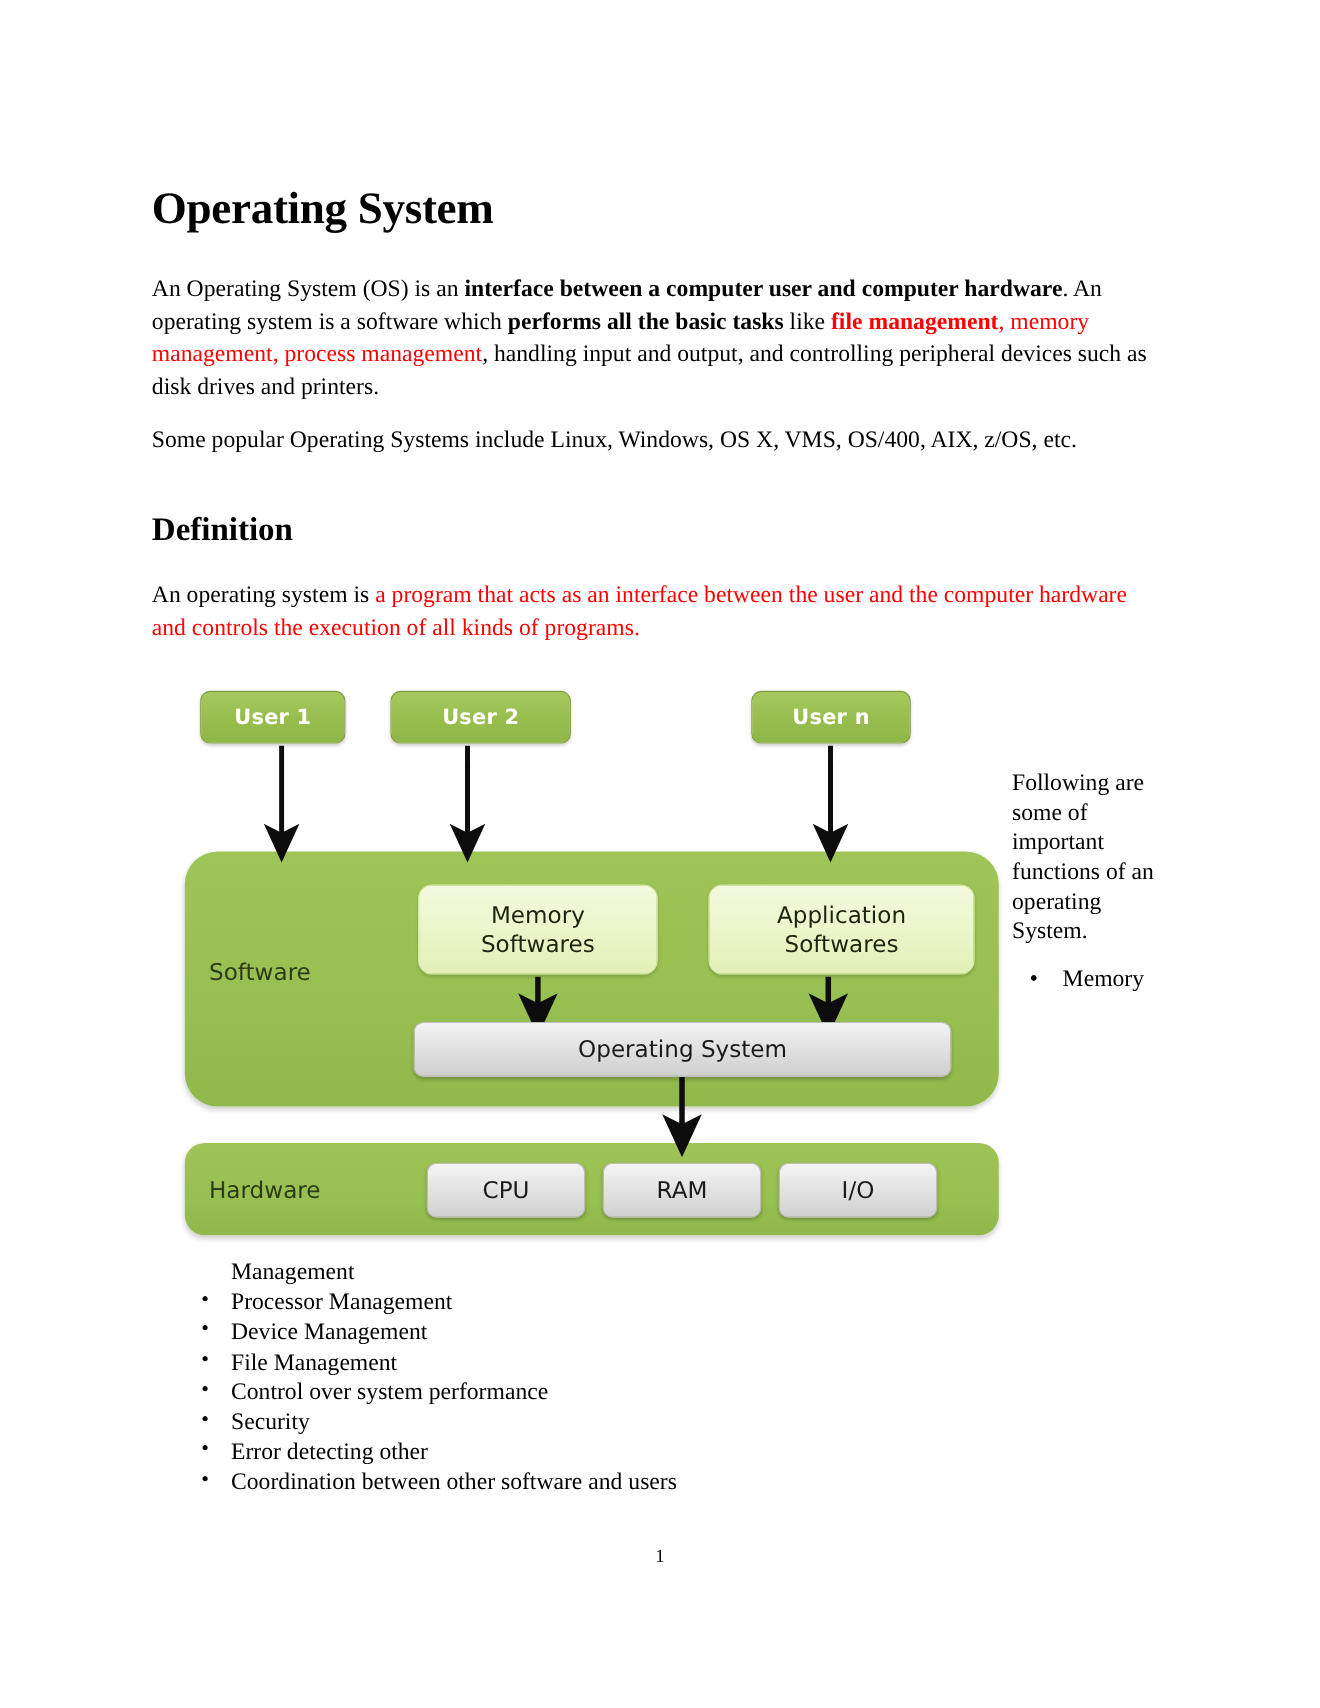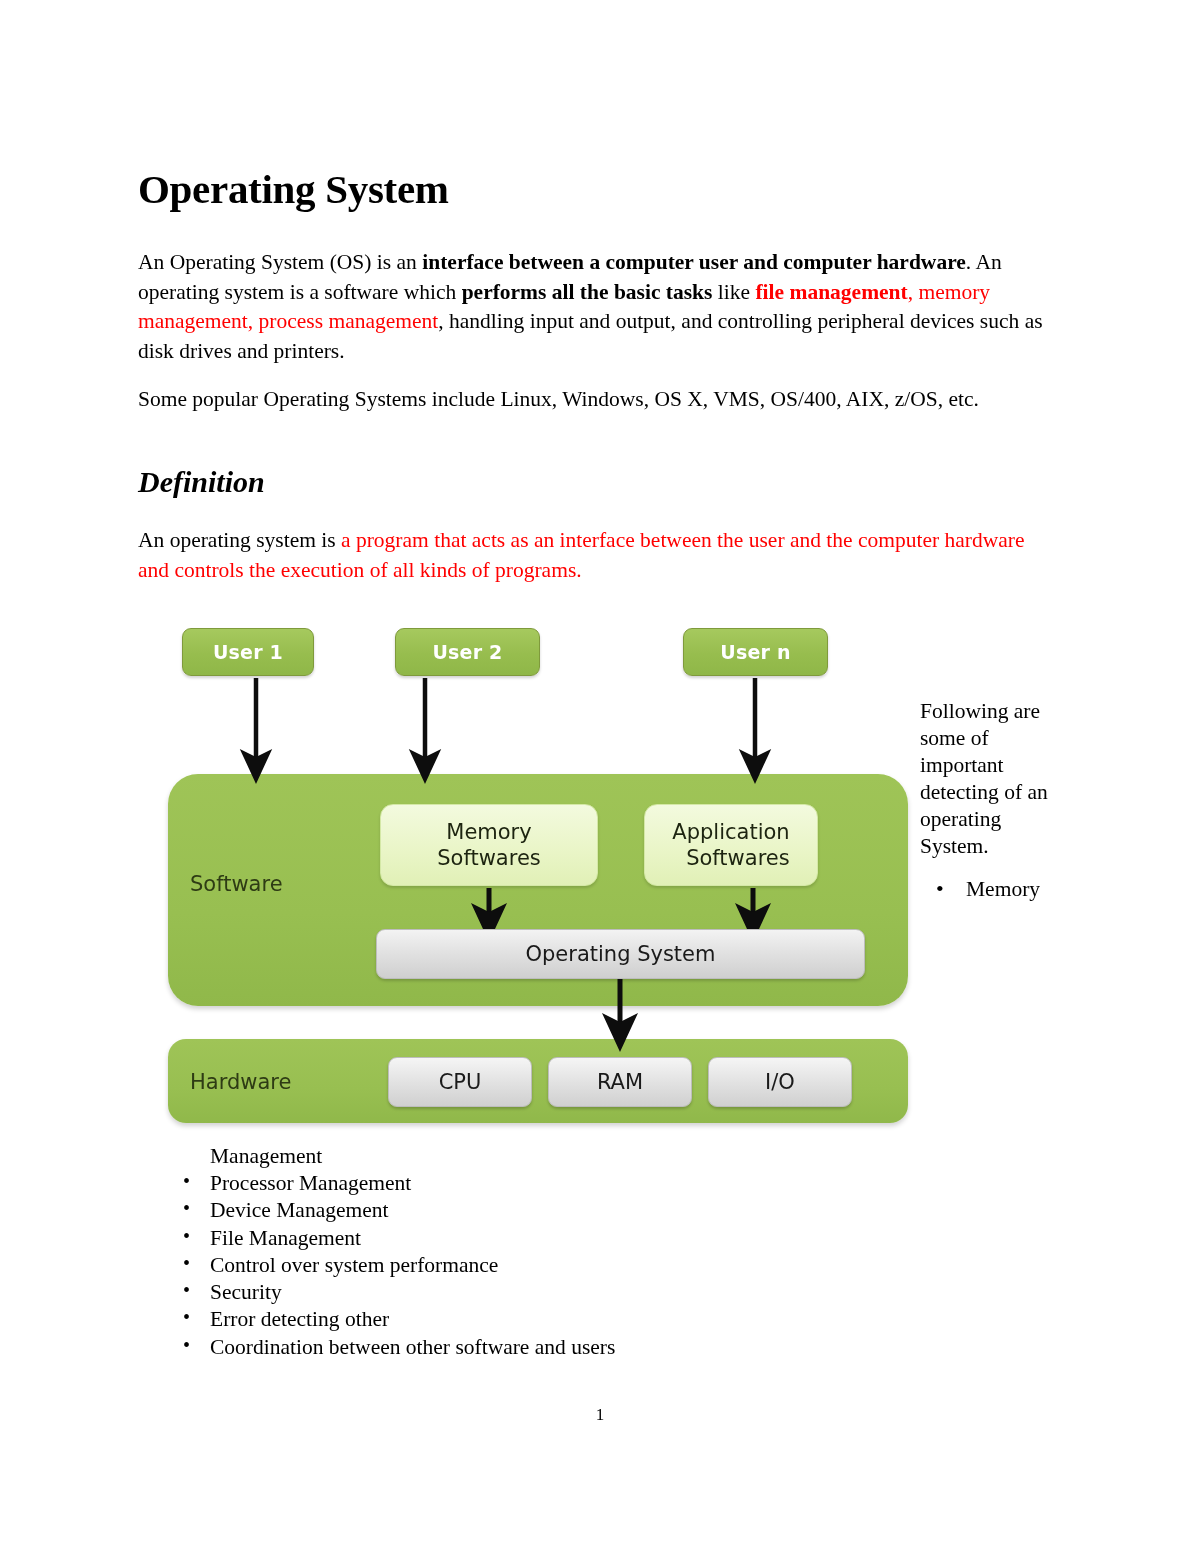--- a/index.html
+++ b/index.html
@@ -30,21 +30,20 @@
     line-height: 1.05;
     font-family: "Liberation Serif", "DejaVu Serif", serif;
   }
   .sec-head {
     position: absolute;
     left: 138px;
     top: 466px;
     font-size: 30px;
     font-weight: bold;
     line-height: 1.05;
-    font-style: italic;
   }
 
   .para {
     position: absolute;
     font-size: 21.5px;
     line-height: 29.5px;
     text-align: left;
   }
   .p-intro { left: 138px; top: 248px; width: 930px; }
   .p-popular { left: 138px; top: 385px; width: 930px; }
@@ -144,21 +143,21 @@
     border-radius: 9px;
     background: linear-gradient(180deg, #a6c95e 0%, #97bd4e 55%, #8fb748 100%);
     border: 1.5px solid #7f9a3c;
     color: #ffffff;
     font-size: 19px;
     font-weight: bold;
     letter-spacing: 0.2px;
     box-shadow: 0 2px 3px rgba(0,0,0,0.18);
   }
   .u1 { left: 32px;  top: 14px;  width: 132px; }
-  .u2 { left: 205px; top: 14px;  width: 145px; margin-left: 40px; }
+  .u2 { left: 205px; top: 14px;  width: 164px; }
   .un { left: 533px; top: 14px;  width: 145px; }
 
   
   .sw-panel {
     position: absolute;
     left: 18px;
     top: 160px;
     width: 740px;
     height: 232px;
     border-radius: 30px;
@@ -178,21 +177,21 @@
     height: 82px;
     border-radius: 13px;
     background: linear-gradient(180deg, #f3fade 0%, #e9f5c6 60%, #e1f0b6 100%);
     border: 1px solid #d4e8a6;
     color: #1d2410;
     font-size: 21px;
     line-height: 26px;
     box-shadow: 0 2px 3px rgba(0,0,0,0.15);
   }
   .ss { left: 230px; top: 190px; width: 218px; }
-  .as { left: 494px; top: 190px; width: 174px; text-align: right; }
+  .as { left: 494px; top: 190px; width: 242px; }
 
   .os-bar {
     position: absolute;
     left: 226px;
     top: 315px;
     width: 487px;
     height: 48px;
     border-radius: 9px;
     background: linear-gradient(180deg, #f3f3f3 0%, #e2e2e2 45%, #cfcfcf 100%);
     border: 1px solid #bdbdbd;
@@ -311,21 +310,21 @@
 
     <div class="os-bar">Operating System</div>
 
     <div class="hw-label">Hardware</div>
     <div class="node hw-chip cpu">CPU</div>
     <div class="node hw-chip ram">RAM</div>
     <div class="node hw-chip io">I/O</div>
   </div>
 
   <div class="side-col">
-    <div>Following are some of important detecting of an operating System.</div>
+    <div>Following are some of important functions of an operating System.</div>
     <ul class="side-bullets">
       <li>Memory</li>
     </ul>
   </div>
 
   <div class="cont-line">Management</div>
   <ul class="main-bullets">
     <li>Processor Management</li>
     <li>Device Management</li>
     <li>File Management</li>

